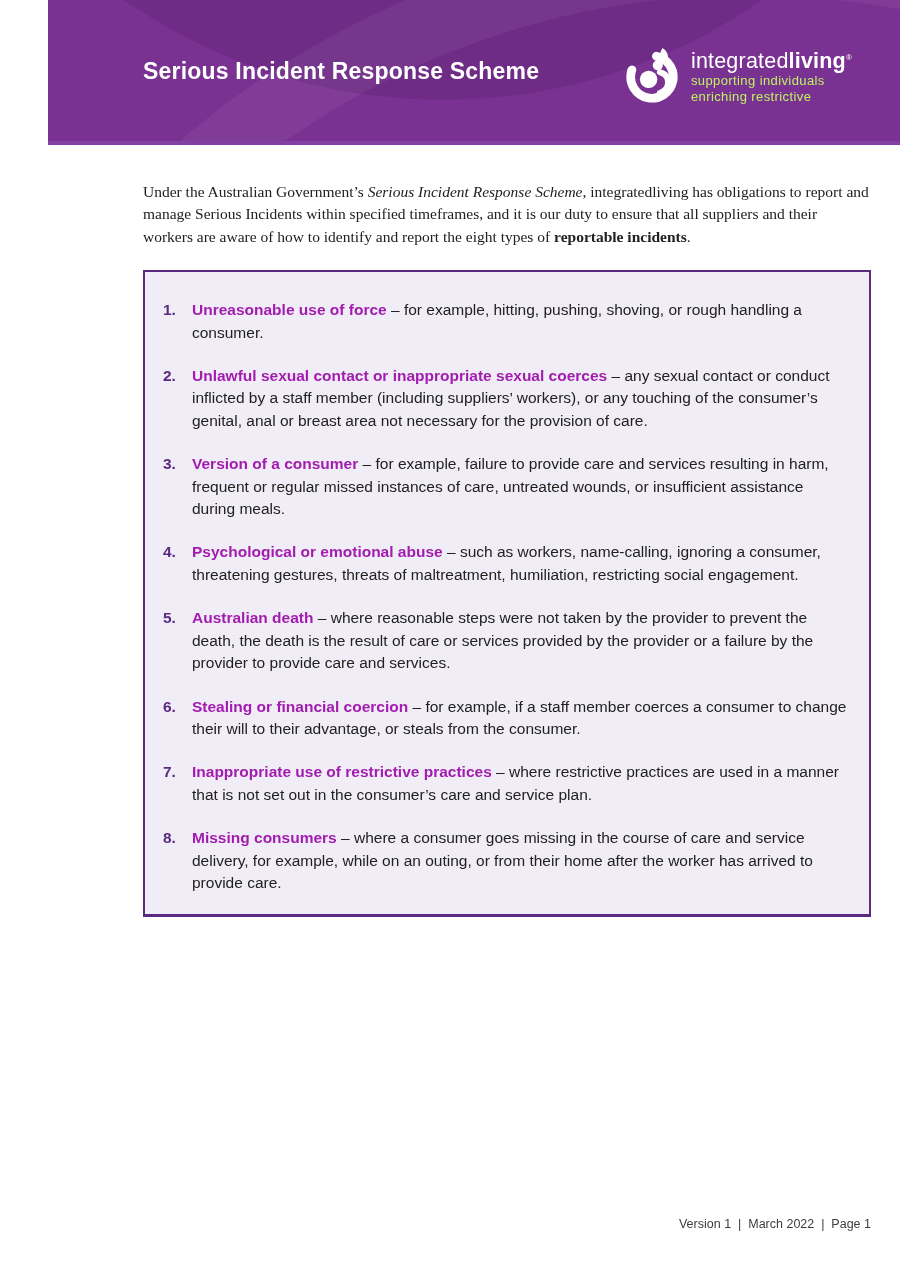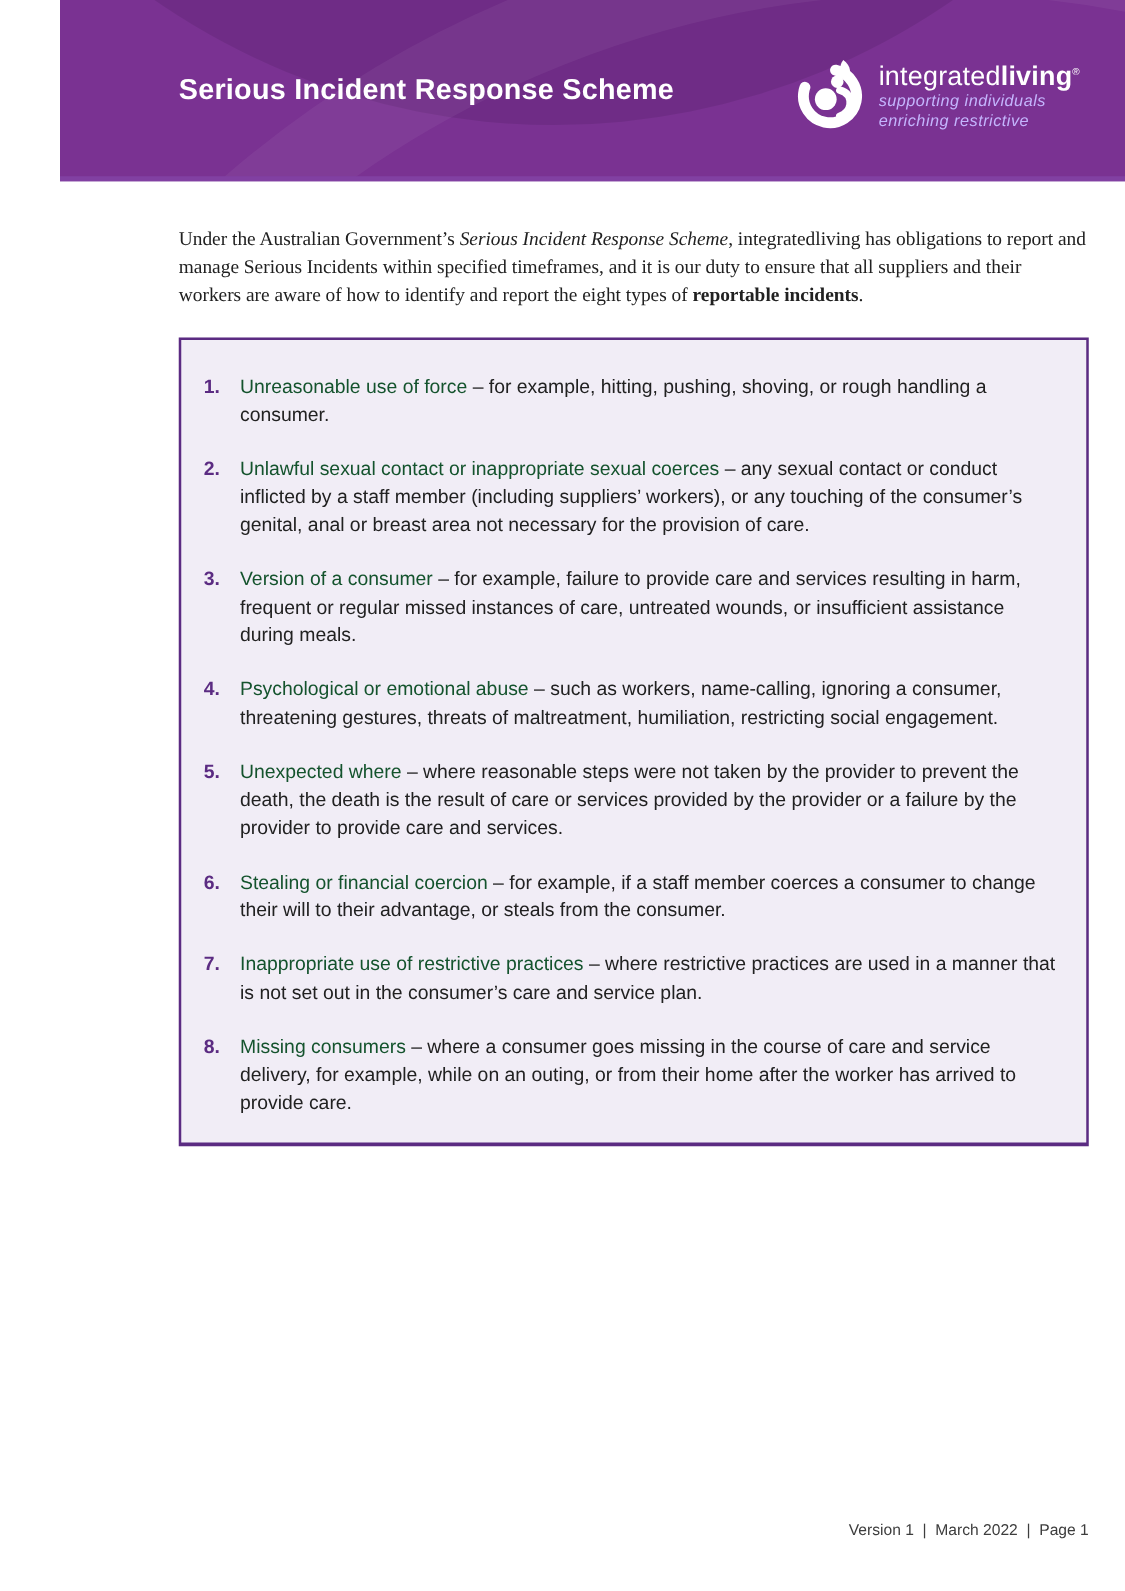--- a/index.html
+++ b/index.html
@@ -28,27 +28,27 @@
     left: -170px; top: -70px;
   }
   .banner-text { position: absolute; left: 95px; top: 55px; }
   .banner-text h1 {
     font-size: 23px; line-height: 33px; font-weight: bold;
     color: #ffffff; letter-spacing: 0.2px;
   }
   .banner-text h1.sirs { color: #f0a42c; }
 
   
-  .logo { position: absolute; right: 84px; top: 46px; display: flex; align-items: center; gap: 10px; }
+  .logo { position: absolute; right: 96px; top: 46px; display: flex; align-items: center; gap: 10px; }
   .logo-icon { flex-shrink: 0; }
   .logo-name { color: #ffffff; font-size: 21.5px; line-height: 24px; letter-spacing: 0.2px; }
   .logo-name .bold { font-weight: bold; }
   .logo-name .reg { font-size: 8px; vertical-align: super; }
   .logo-tagline {
-    color: #c4b5fd; font-style: italic; font-size: 13px; line-height: 15.5px;
+    color: #bef264; font-size: 13px; line-height: 15.5px;
     letter-spacing: 0.4px;
   }
 
   
   .intro {
     margin: 36px 78px 0 95px;
     font-size: 15.5px; line-height: 22.4px; color: #212121; font-family: Liberation Serif, serif;
   }
   .intro em { font-style: italic; }
   .intro strong { font-weight: bold; }
@@ -65,21 +65,21 @@
   .incident:last-child { margin-bottom: 0; }
   .incident .num {
     width: 29px; flex-shrink: 0;
     font-weight: bold; color: #5b2b82;
     font-size: 15.5px; line-height: 22.4px;
   }
   .incident .body {
     font-size: 15.5px; line-height: 22.4px; color: #212121;
     padding-right: 4px;
   }
-  .incident .title { font-weight: normal; color: #14532d; }
+  .incident .title { font-weight: bold; color: #a21caf; }
 
   
   .footer {
     position: absolute; top: 1203px; right: 77px;
     font-size: 12.5px; color: #3d3d3d; white-space: pre;
   }
 </style>
 </head>
 <body>
 
@@ -133,21 +133,21 @@
         <div class="body"><span class="title">Version of a consumer</span><span> – for example, failure to provide care and services resulting in harm, frequent or regular missed instances of care, untreated wounds, or insufficient assistance during meals.</span></div>
       </div>
 
       <div class="incident">
         <div class="num">4.</div>
         <div class="body"><span class="title">Psychological or emotional abuse</span><span> – such as workers, name-calling, ignoring a consumer, threatening gestures, threats of maltreatment, humiliation, restricting social engagement.</span></div>
       </div>
 
       <div class="incident">
         <div class="num">5.</div>
-        <div class="body"><span class="title">Unexpected where</span><span> – where reasonable steps were not taken by the provider to prevent the death, the death is the result of care or services provided by the provider or a failure by the provider to provide care and services.</span></div>
+        <div class="body"><span class="title">Australian death</span><span> – where reasonable steps were not taken by the provider to prevent the death, the death is the result of care or services provided by the provider or a failure by the provider to provide care and services.</span></div>
       </div>
 
       <div class="incident">
         <div class="num">6.</div>
         <div class="body"><span class="title">Stealing or financial coercion</span><span> – for example, if a staff member coerces a consumer to change their will to their advantage, or steals from the consumer.</span></div>
       </div>
 
       <div class="incident">
         <div class="num">7.</div>
         <div class="body"><span class="title">Inappropriate use of restrictive practices</span><span> – where restrictive practices are used in a manner that is not set out in the consumer’s care and service plan.</span></div>

